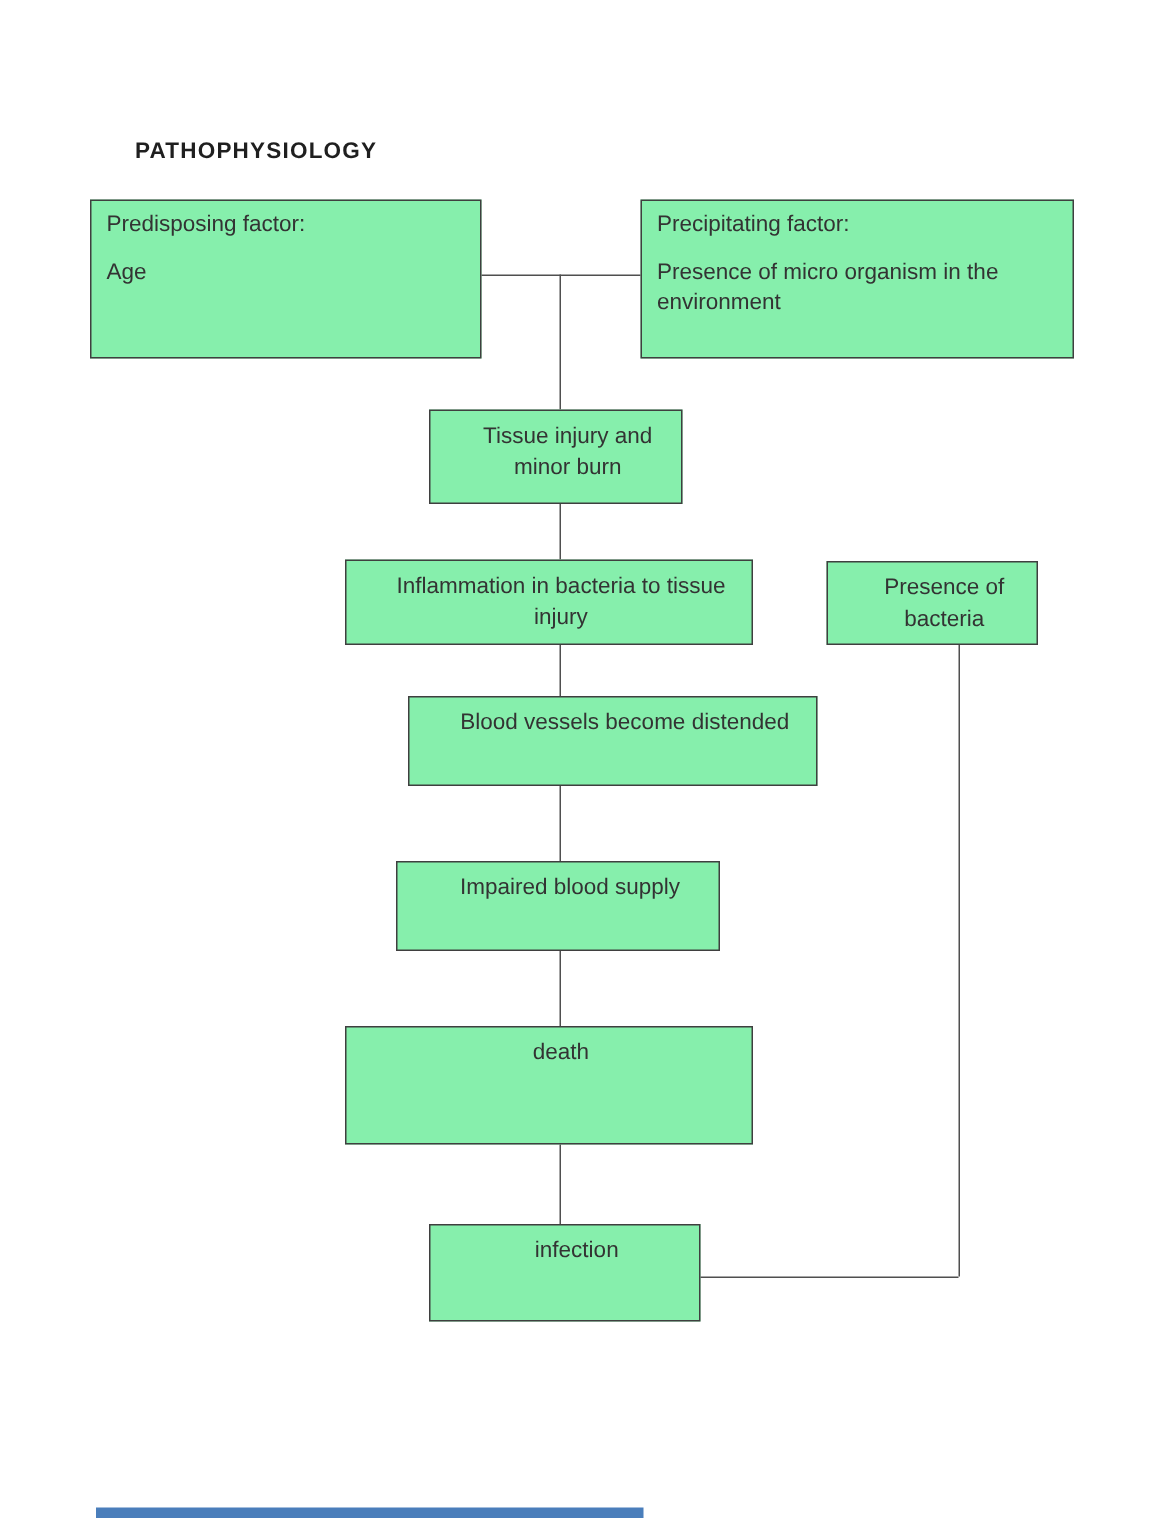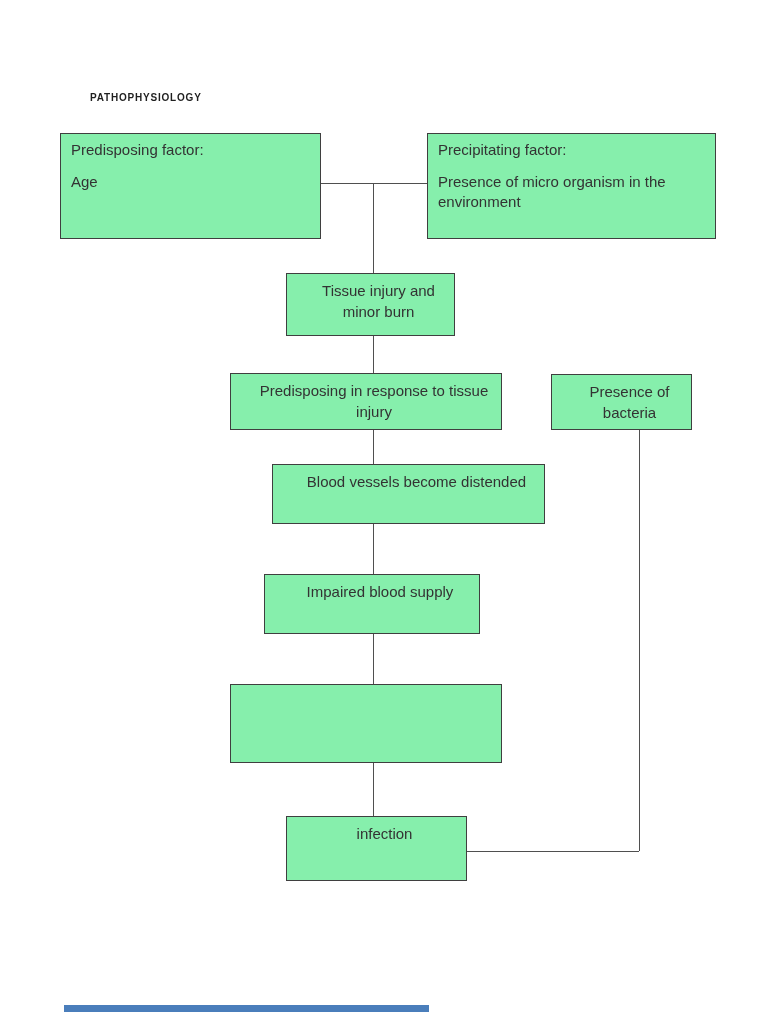--- a/index.html
+++ b/index.html
@@ -9,21 +9,21 @@
     height: 1024px;
     background: #ffffff;
     font-family: "Liberation Sans", "DejaVu Sans", sans-serif;
     color: #333333;
     overflow: hidden;
   }
   .doc-title {
     position: absolute;
     left: 90px;
     top: 92px;
-    font-size: 10px;
+    font-size: 15px;
     font-weight: bold;
     letter-spacing: 0.8px;
     color: #1f1f1f;
     white-space: nowrap;
   }
   .node {
     position: absolute;
     box-sizing: border-box;
     border: 1px solid #3f3f3f;
     background: #86efac;
@@ -69,21 +69,21 @@
   <div class="conn" style="left:373px; top:183px; width:1px; height:90px;"></div>
 
   <div class="node node--center" style="left:286px; top:273px; width:169px; height:63px;">
     <div>Tissue injury and</div>
     <div>minor burn</div>
   </div>
 
   <div class="conn" style="left:373px; top:336px; width:1px; height:37px;"></div>
 
   <div class="node node--center" style="left:230px; top:373px; width:272px; height:57px;">
-    <div>Predisposing in response to tissue</div>
+    <div>Inflammation in bacteria to tissue</div>
     <div>injury</div>
   </div>
 
   <div class="node node--center" style="left:551px; top:374px; width:141px; height:56px;">
     <div>Presence of bacteria</div>
   </div>
 
   <div class="conn" style="left:373px; top:430px; width:1px; height:34px;"></div>
 
   <div class="node node--center" style="left:230px; top:464px; width:273px; height:60px;margin-left:42px;">
@@ -92,20 +92,21 @@
 
   <div class="conn" style="left:373px; top:524px; width:1px; height:50px;"></div>
 
   <div class="node node--center" style="left:264px; top:574px; width:216px; height:60px;">
     <div>Impaired blood supply</div>
   </div>
 
   <div class="conn" style="left:373px; top:634px; width:1px; height:50px;"></div>
 
   <div class="node node--center" style="left:230px; top:684px; width:272px; height:79px;">
+    <div>death</div>
   </div>
 
   <div class="conn" style="left:373px; top:763px; width:1px; height:53px;"></div>
 
   <div class="node node--center" style="left:286px; top:816px; width:181px; height:65px;">
     <div>infection</div>
   </div>
 
   <div class="conn" style="left:639px; top:430px; width:1px; height:421px;"></div>
   <div class="conn" style="left:467px; top:851px; width:172px; height:1px;"></div>

